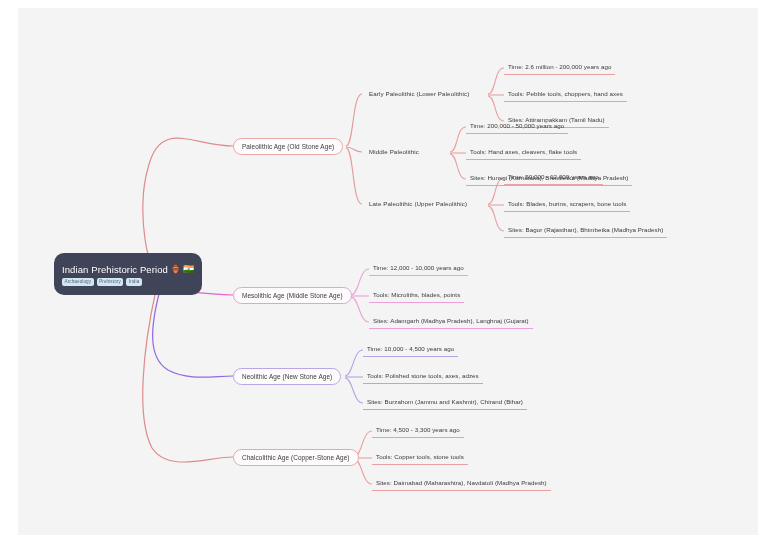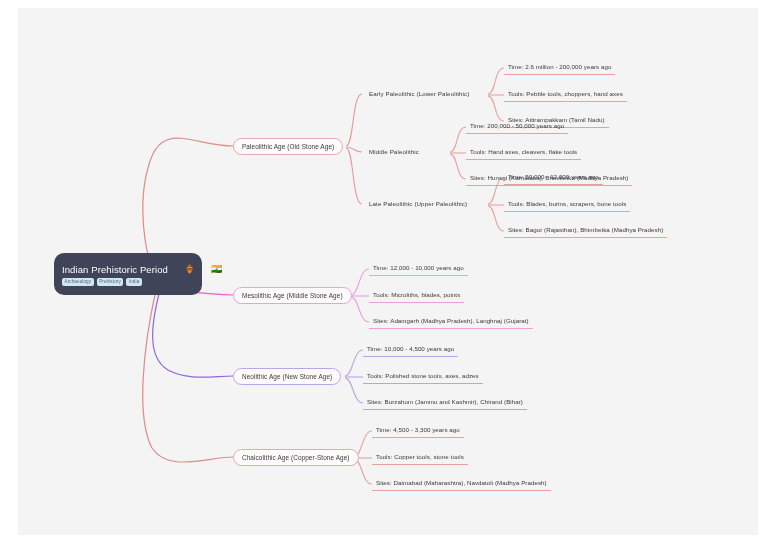--- a/index.html
+++ b/index.html
@@ -49,21 +49,21 @@
     justify-content: center;
     gap: 3px;
   }
   #root-title {
     color: #ffffff;
     font-size: 9.5px;
     line-height: 11px;
     letter-spacing: 0.1px;
     display: flex;
     align-items: center;
-    gap: 16px;
+    gap: 2px;
   }
   #root-title .emoji { font-size: 9px; }
   #root-tags {
     display: flex;
     gap: 3px;
   }
   .tag {
     background: #cfe7f5;
     color: #5c6270;
     font-size: 4.6px;

